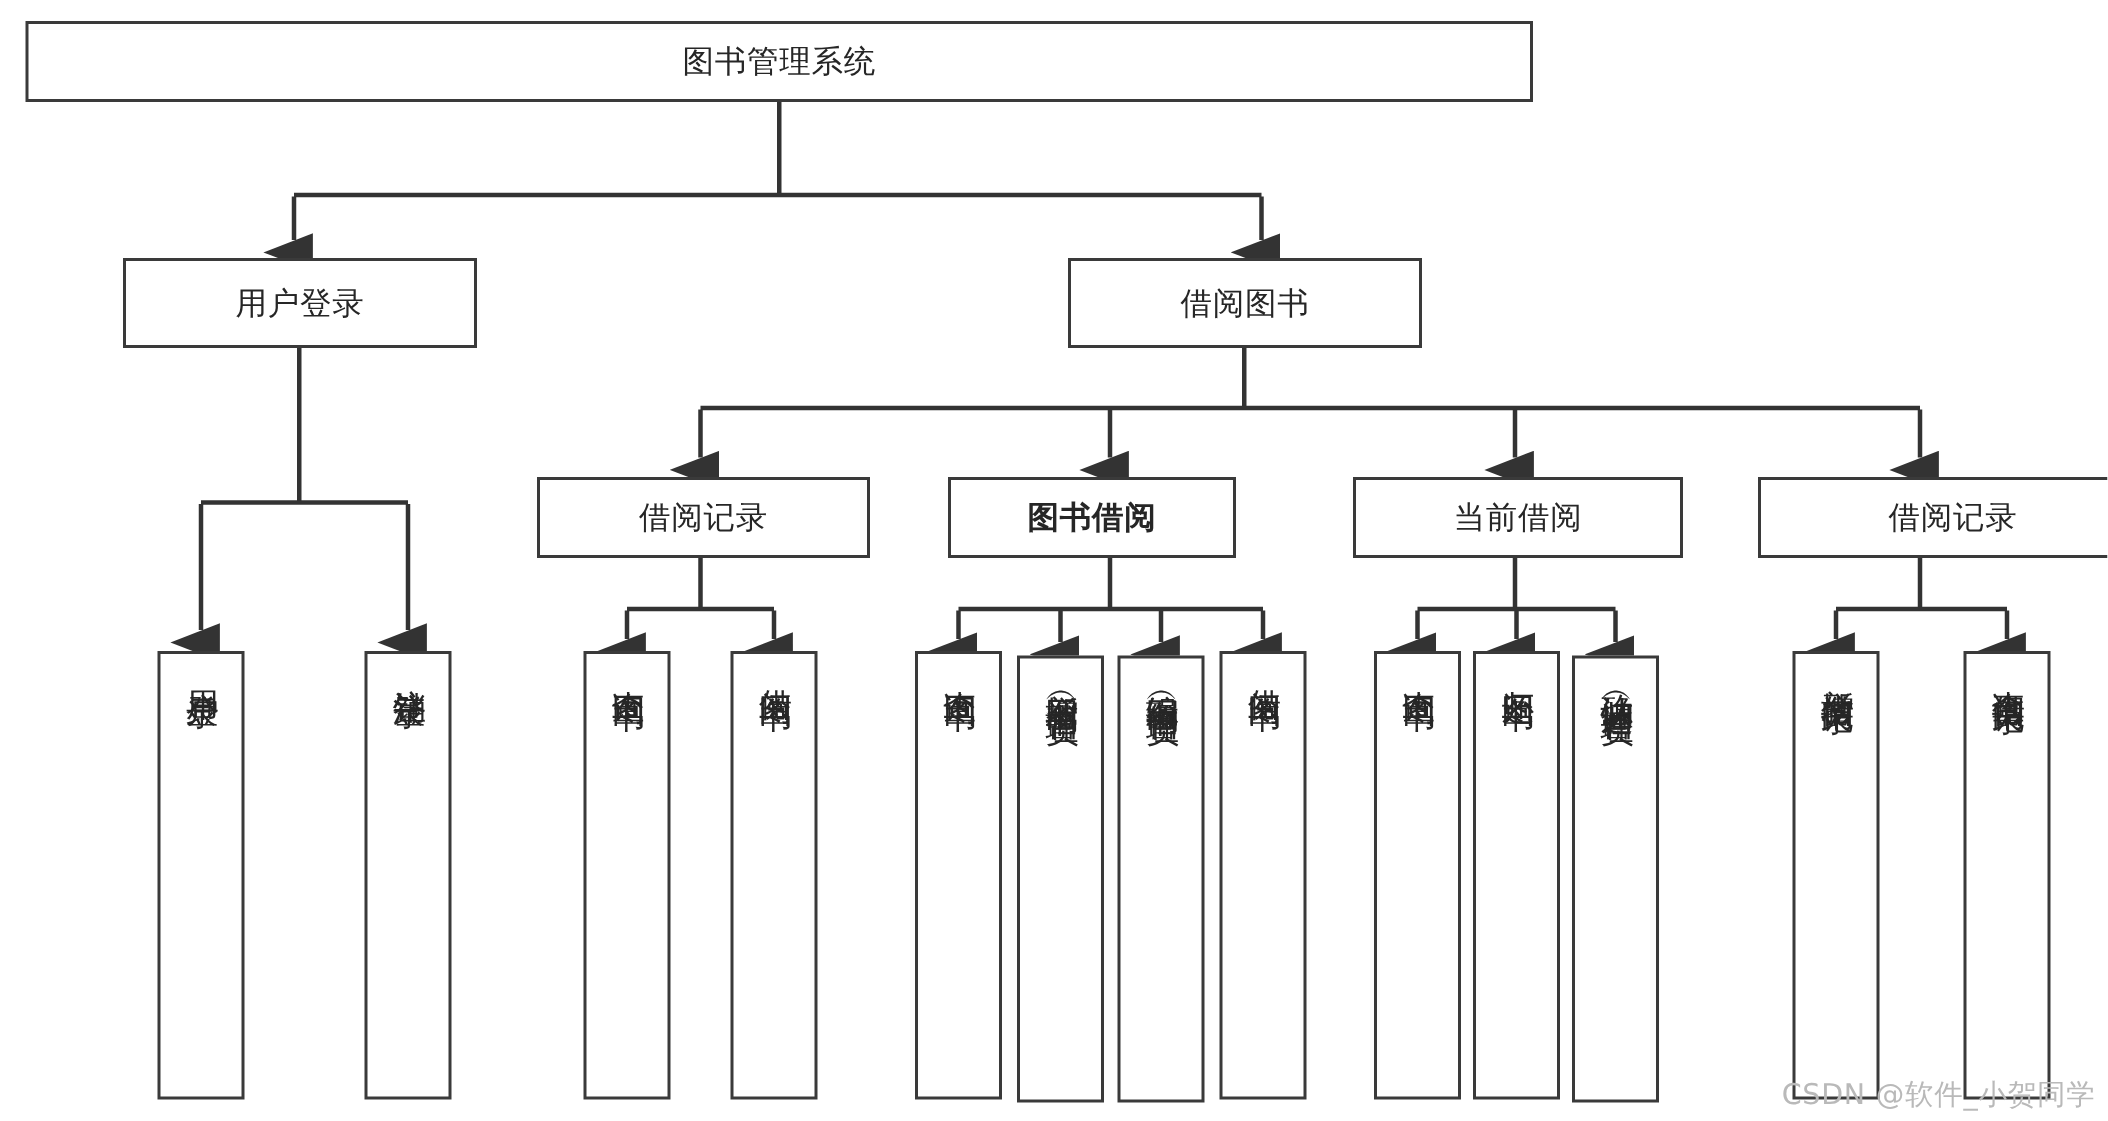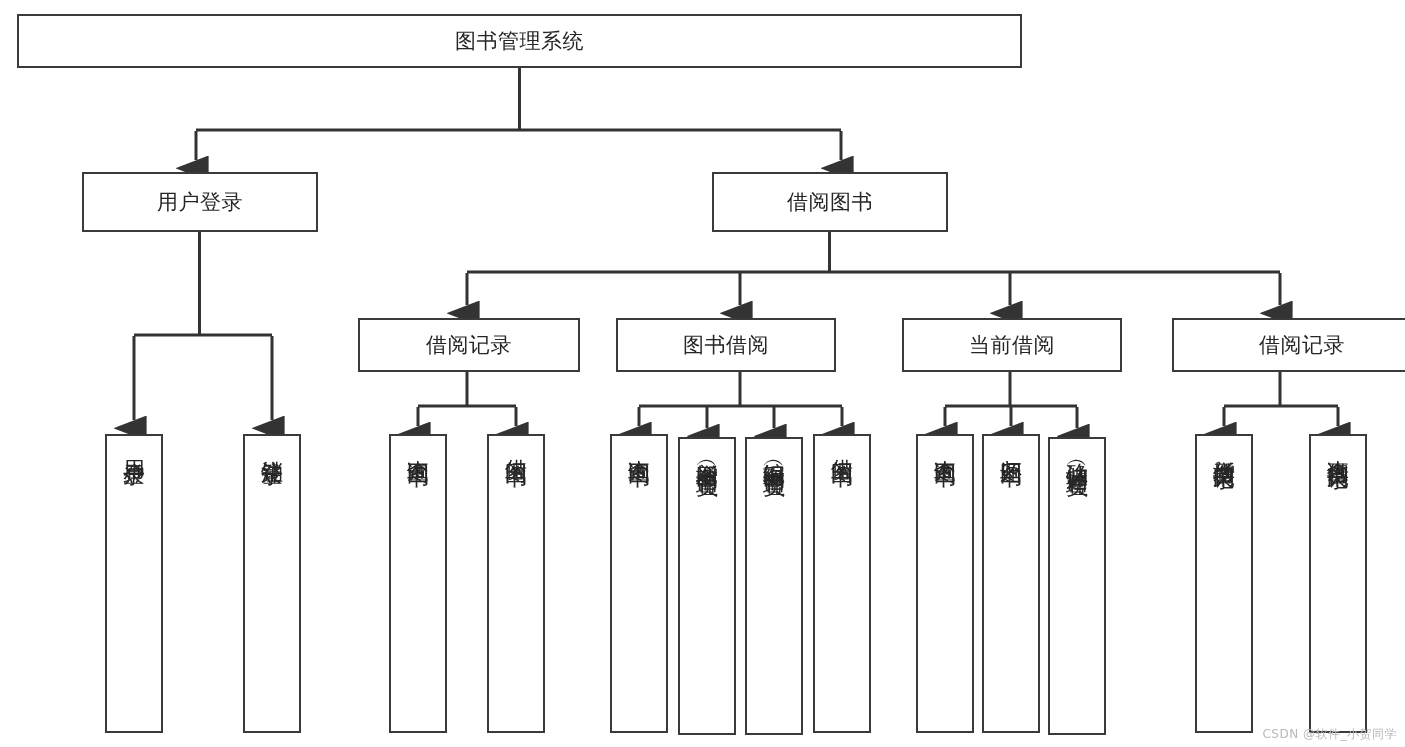--- a/index.html
+++ b/index.html
@@ -59,21 +59,21 @@
     white-space: normal;
     max-height: 288px;
   }
   .vert.tall .node-label {
     max-height: 292px;
   }
   #watermark {
     position: absolute;
     right: 8px;
     bottom: 4px;
-    font-size: 12px;
+    font-size: 19px;
     color: #b9b9b9;
     letter-spacing: 0.5px;
     white-space: nowrap;
     pointer-events: none;
     margin-left: 42px;
   }
 </style>
 </head>
 <body>
 
@@ -138,21 +138,21 @@
   </div>
 
   <div class="node horiz" style="left:712px; top:172px; width:236px; height:60px;">
     <span class="node-label">借阅图书</span>
   </div>
 
   <div class="node horiz" style="left:358px; top:318px; width:222px; height:54px;">
     <span class="node-label">借阅记录</span>
   </div>
 
-  <div class="node horiz" style="left:616px; top:318px; width:220px; height:54px;">
+  <div class="node horiz" style="left:632px; top:318px; width:192px; height:54px;font-weight:bold;">
     <span class="node-label">图书借阅</span>
   </div>
 
   <div class="node horiz" style="left:902px; top:318px; width:220px; height:54px;">
     <span class="node-label">当前借阅</span>
   </div>
 
   <div class="node horiz" style="left:1172px; top:318px; width:260px; height:54px;">
     <span class="node-label">借阅记录</span>
   </div>

